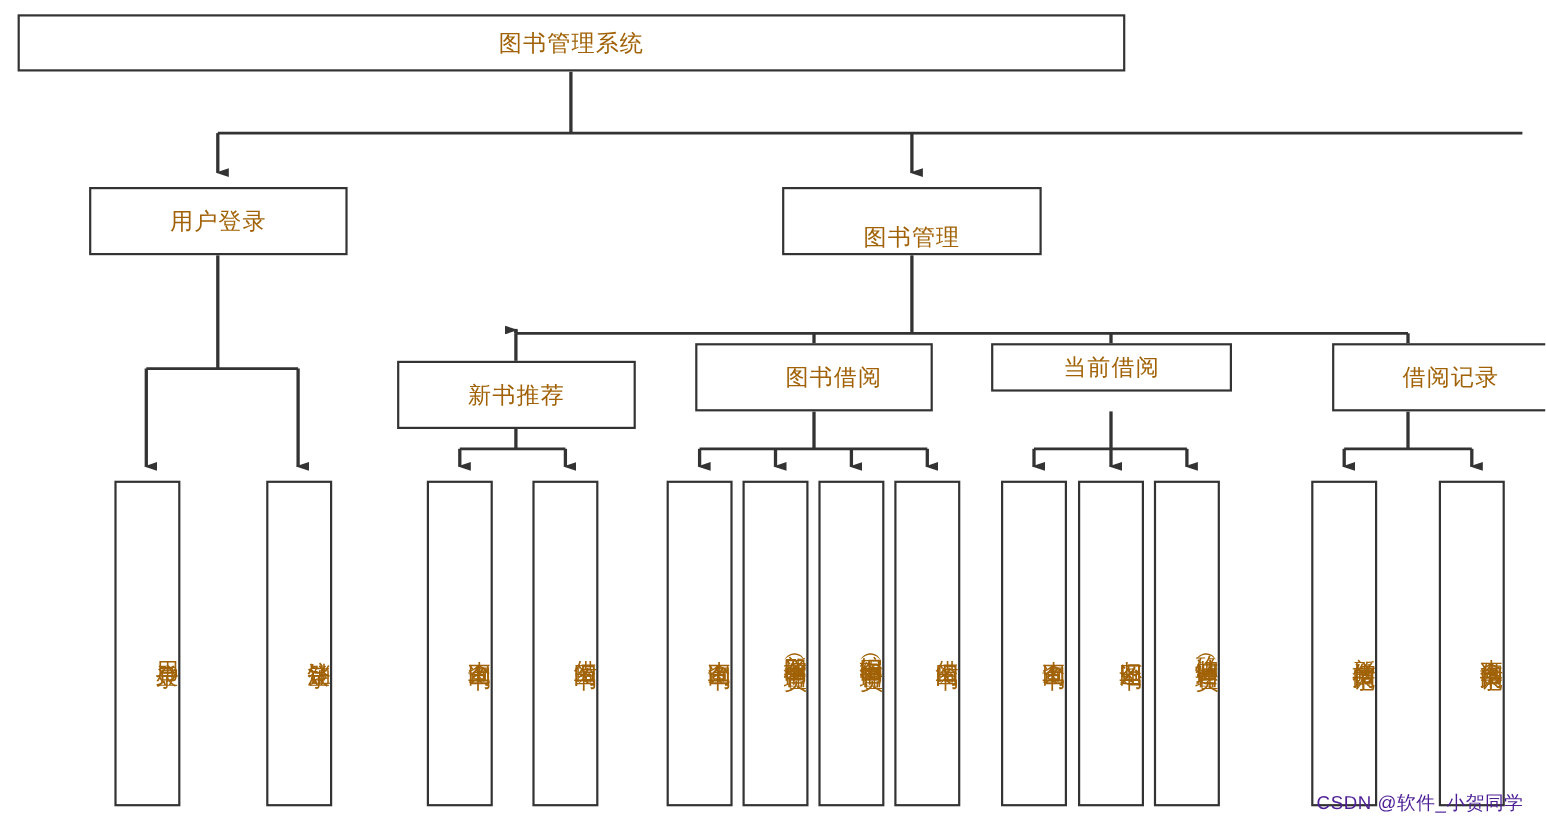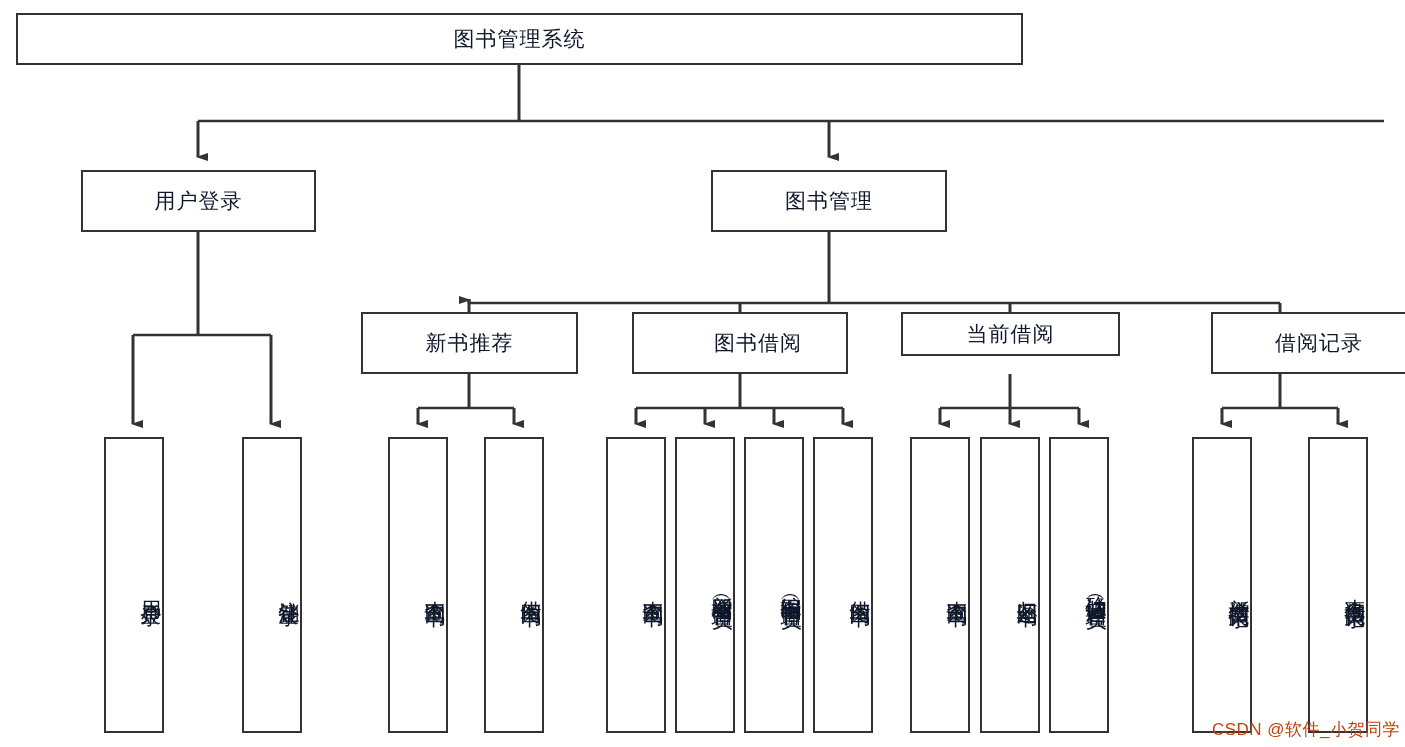--- a/index.html
+++ b/index.html
@@ -27,21 +27,21 @@
     pointer-events: none;
   }
   .node {
     position: absolute;
     box-sizing: border-box;
     background: #ffffff;
     border: 2px solid #333333;
     display: flex;
     align-items: center;
     justify-content: center;
-    color: #0f172a;
+    color: #a16207;
     z-index: 2;
   }
   .node.horiz {
     font-size: 21px;
     letter-spacing: 1px;
   }
   .node.vert {
     writing-mode: vertical-rl;
     text-orientation: upright;
     font-size: 21px;
@@ -54,24 +54,24 @@
     writing-mode: vertical-rl;
     text-orientation: upright;
     line-height: 1.05;
     white-space: nowrap;
   }
   .node .label {
     display: block;
   }
   .watermark {
     position: absolute;
-    right: 5px;
+    right: 20px;
     bottom: 6px;
     font-size: 17px;
-    color: #c2410c;
+    color: #4c1d95;
     letter-spacing: 0.5px;
     z-index: 5;
     white-space: nowrap;
   }
 </style>
 </head>
 <body>
 
 <div id="diagram-root">
 
@@ -128,25 +128,25 @@
     </g>
   </svg>
 
   <div class="node horiz" style="left:16px; top:13px; width:1007px; height:52px;">
     <span class="label">图书管理系统</span>
   </div>
 
   <div class="node horiz" style="left:81px; top:170px; width:235px; height:62px;">
     <span class="label">用户登录</span>
   </div>
-  <div class="node horiz" style="left:711px; top:170px; width:236px; height:62px;">
+  <div class="node horiz" style="left:711px; top:170px; width:236px; height:62px;align-items:flex-end;">
     <span class="label">图书管理</span>
   </div>
 
-  <div class="node horiz" style="left:361px; top:312px; width:217px; height:62px;">
+  <div class="node horiz" style="left:361px; top:328px; width:217px; height:62px;">
     <span class="label">新书推荐</span>
   </div>
   <div class="node horiz" style="left:632px; top:312px; width:216px; height:62px;padding-left:36px;">
     <span class="label">图书借阅</span>
   </div>
   <div class="node horiz" style="left:901px; top:312px; width:219px; height:44px;">
     <span class="label">当前借阅</span>
   </div>
   <div class="node horiz" style="left:1172px; top:312px; width:216px; height:62px;margin-left:39px;">
     <span class="label">借阅记录</span>

